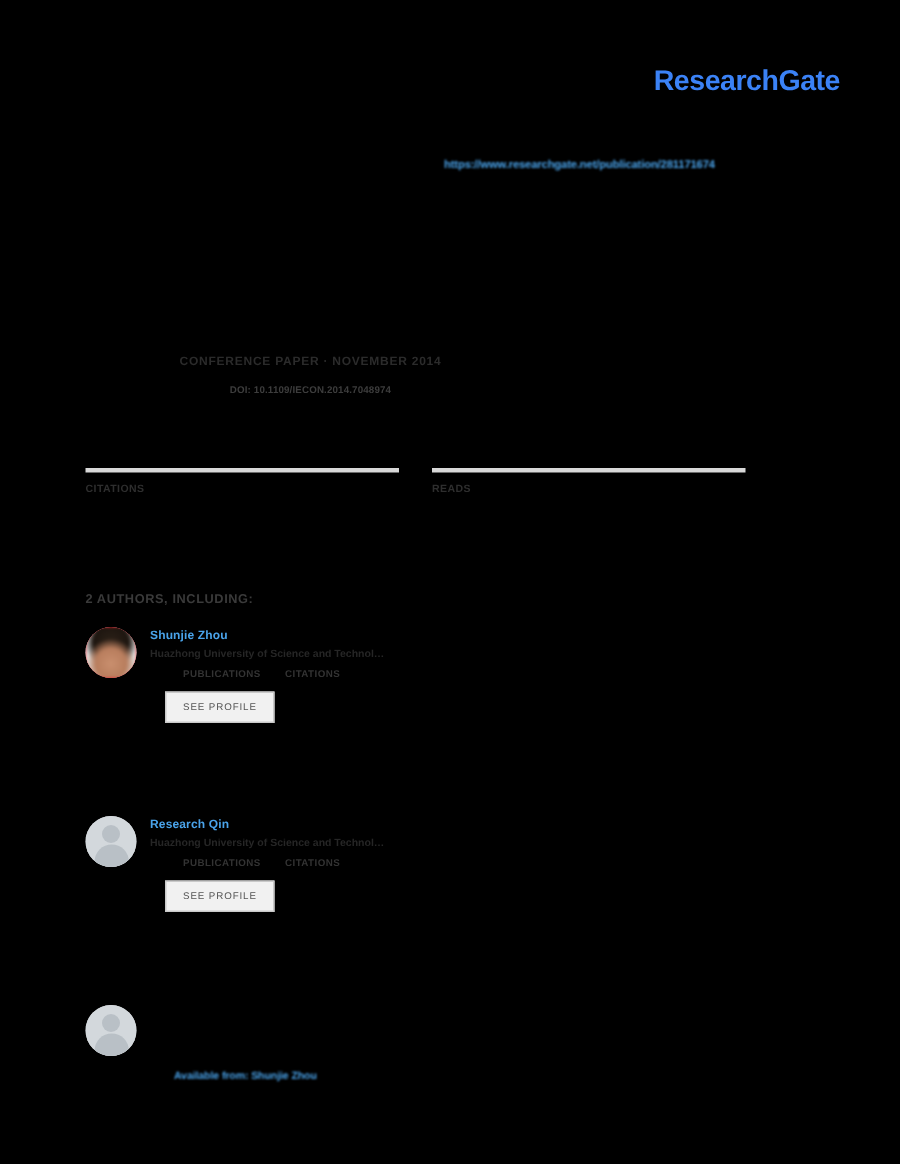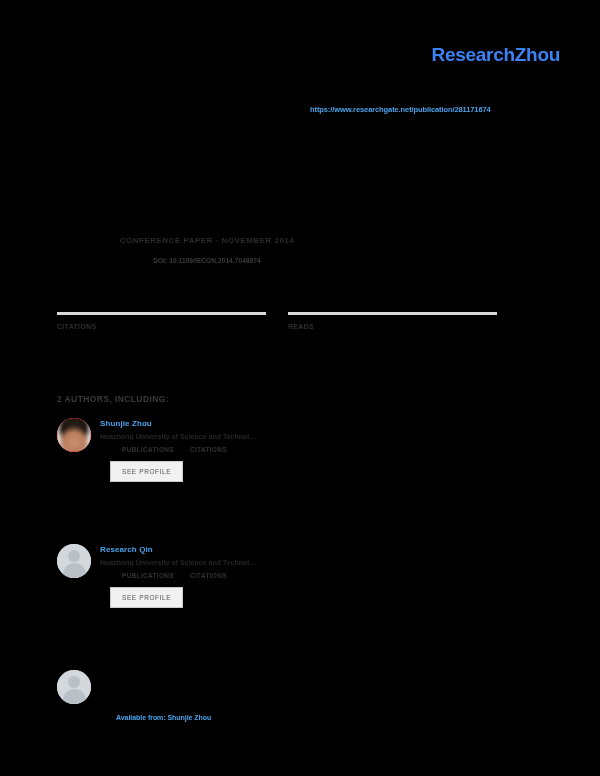--- a/index.html
+++ b/index.html
@@ -43,21 +43,20 @@
   .url-line {
     position: absolute;
     left: 296px;
     top: 105px;
     font-size: 7.5px;
     font-weight: bold;
     color: #4aa3ea;
     letter-spacing: -0.1px;
     white-space: nowrap;
     filter: blur(0.55px);
-    margin-left: 14px;
   }
 
   
   .meta {
     position: absolute;
     left: 57px;
     top: 236px;
     width: 300px;
     text-align: center;
   }
@@ -260,21 +259,21 @@
     white-space: nowrap;
     filter: blur(0.6px);
   }
 </style>
 </head>
 <body>
 
 <div class="page">
 
   <div class="brand">
-    <span class="rg-b">Research</span><span class="rg-b">Zhou</span>
+    <span class="rg-b">Research</span><span class="rg-b">Gate</span>
   </div>
 
   <div class="url-line">https://www.researchgate.net/publication/281171674</div>
 
   <div class="meta">
     <div class="meta-type">CONFERENCE PAPER · NOVEMBER 2014</div>
     <div class="meta-doi">DOI: 10.1109/IECON.2014.7048974</div>
   </div>
 
   <div class="stats">

